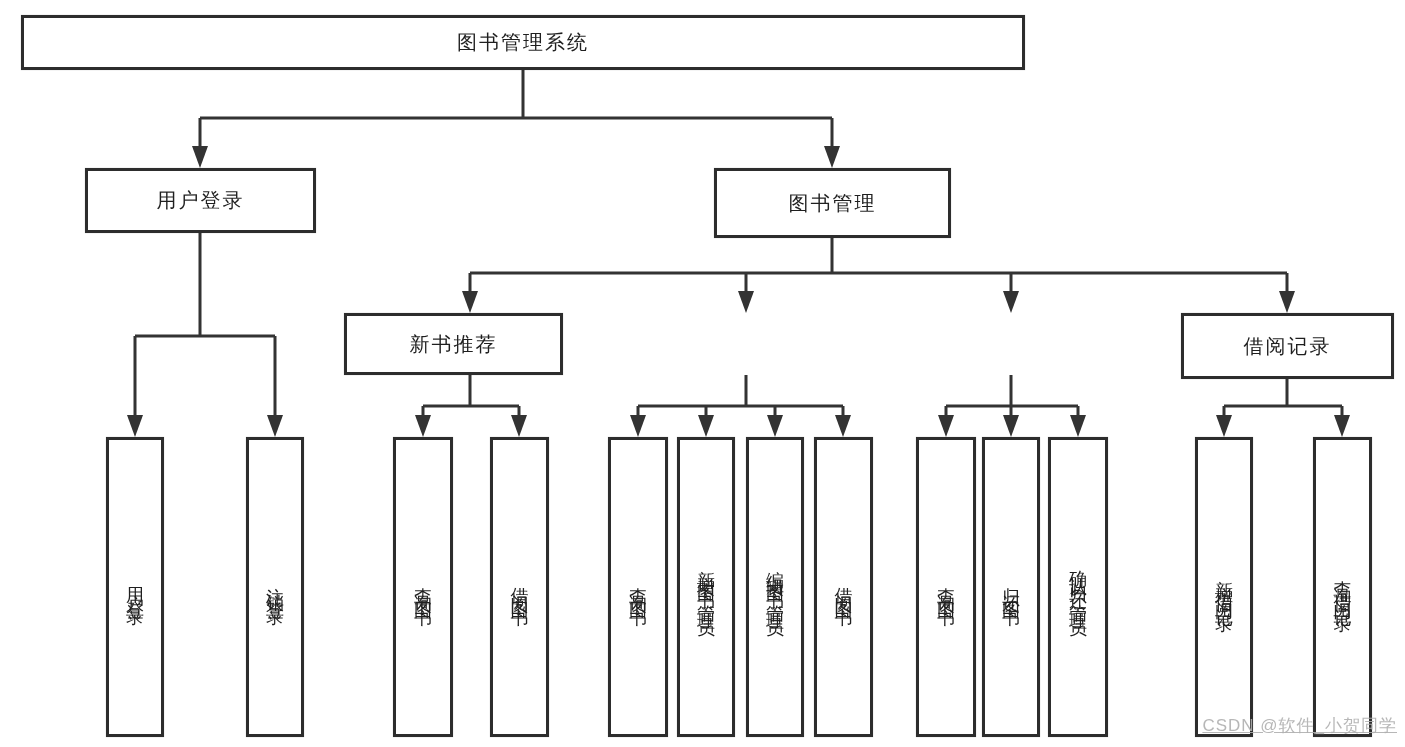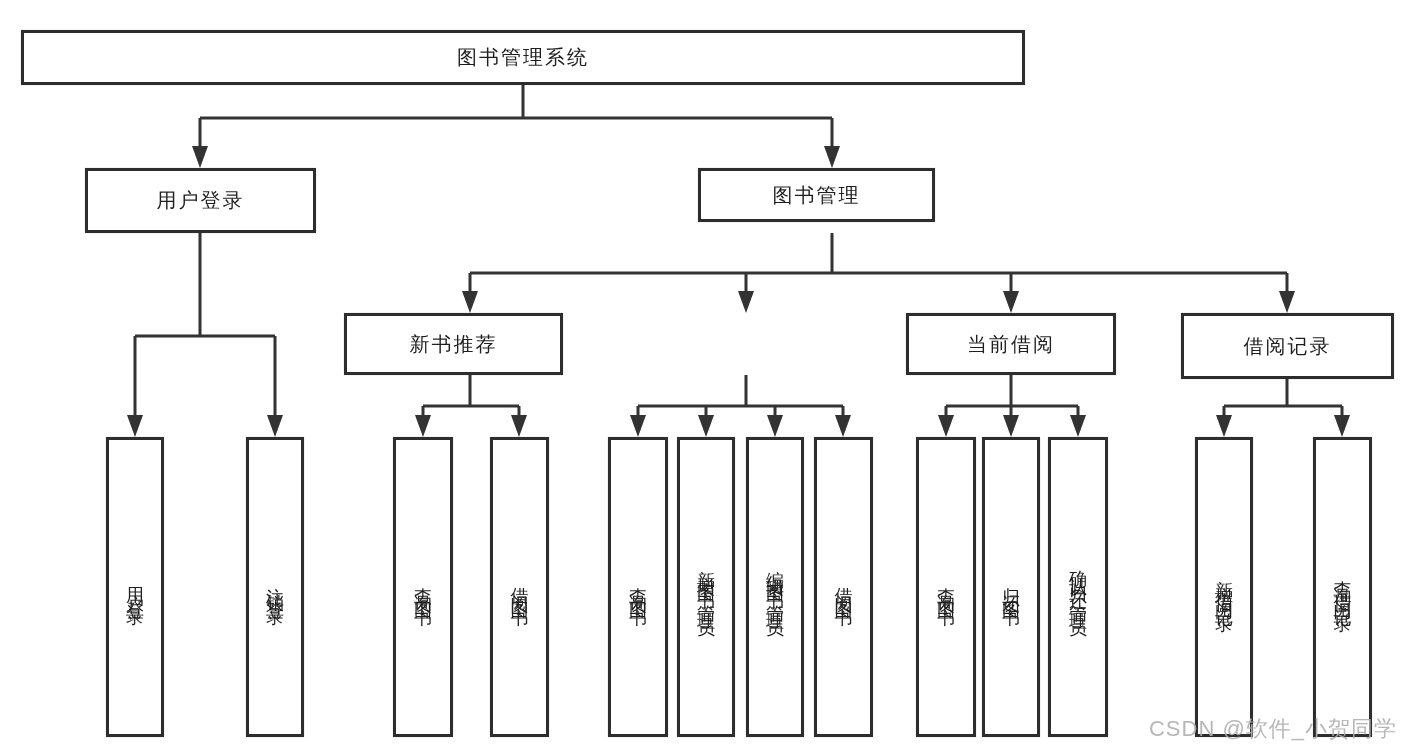--- a/index.html
+++ b/index.html
@@ -42,25 +42,26 @@
     text-orientation: mixed;
     font-size: 18px;
     letter-spacing: 7px;
     color: #1f1f1f;
     line-height: 1;
   }
   .watermark {
     position: absolute;
     right: 8px;
     top: 714px;
-    font-size: 22px;
+    font-size: 17px;
     letter-spacing: 1px;
     color: rgba(175,175,175,0.9);
     z-index: 10;
     white-space: nowrap;
+    text-decoration: underline;
   }
   path.ln { stroke: #333333; stroke-width: 3; fill: none; }
   path.tri { fill: #333333; stroke: none; }
 </style>
 </head>
 <body>
 
 <div id="canvas">
 
   <svg id="connectors" viewBox="0 0 1405 747" xmlns="http://www.w3.org/2000/svg">
@@ -92,36 +93,33 @@
     <path class="ln" d="M1011 375 V406 M946 406 H1078 M946 406 V417 M1011 406 V417 M1078 406 V417"></path>
     <path class="tri" d="M946 437 l-8 -22 h16 z"></path>
     <path class="tri" d="M1011 437 l-8 -22 h16 z"></path>
     <path class="tri" d="M1078 437 l-8 -22 h16 z"></path>
 
     <path class="ln" d="M1287 375 V406 M1224 406 H1342 M1224 406 V417 M1342 406 V417"></path>
     <path class="tri" d="M1224 437 l-8 -22 h16 z"></path>
     <path class="tri" d="M1342 437 l-8 -22 h16 z"></path>
   </svg>
 
-  <div class="node h" style="left:21px;top:30px;width:1004px;height:55px">
+  <div class="node h" style="left:21px;top:15px;width:1004px;height:55px">
     <span>图书管理系统</span>
   </div>
 
   <div class="node h" style="left:85px;top:168px;width:231px;height:65px">
     <span>用户登录</span>
   </div>
-  <div class="node h" style="left:698px;top:168px;width:237px;height:54px">
+  <div class="node h" style="left:714px;top:168px;width:237px;height:70px">
     <span>图书管理</span>
   </div>
 
   <div class="node h" style="left:344px;top:313px;width:219px;height:62px">
     <span>新书推荐</span>
-  </div>
-  <div class="node h" style="left:906px;top:313px;width:210px;height:62px">
-    <span>当前借阅</span>
   </div>
   <div class="node h" style="left:1181px;top:313px;width:213px;height:66px">
     <span>借阅记录</span>
   </div>
 
   <div class="node v" style="left:106px;top:437px;width:58px;height:300px">
     <span>用户登录</span>
   </div>
   <div class="node v" style="left:246px;top:437px;width:58px;height:300px">
     <span>注销登录</span>

